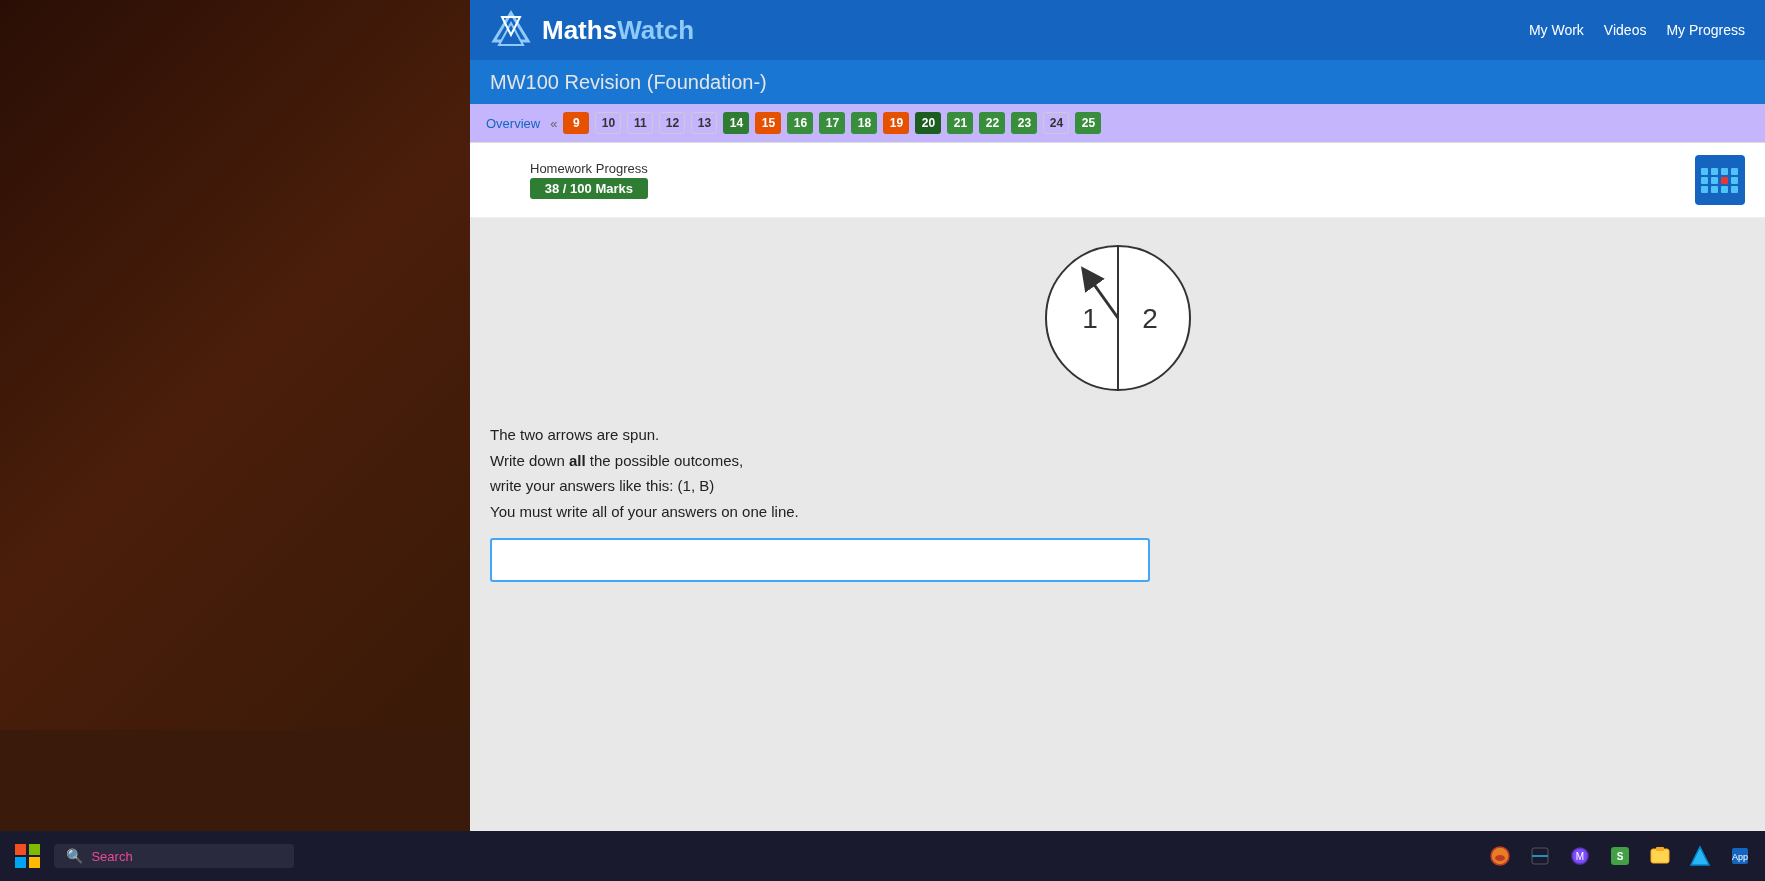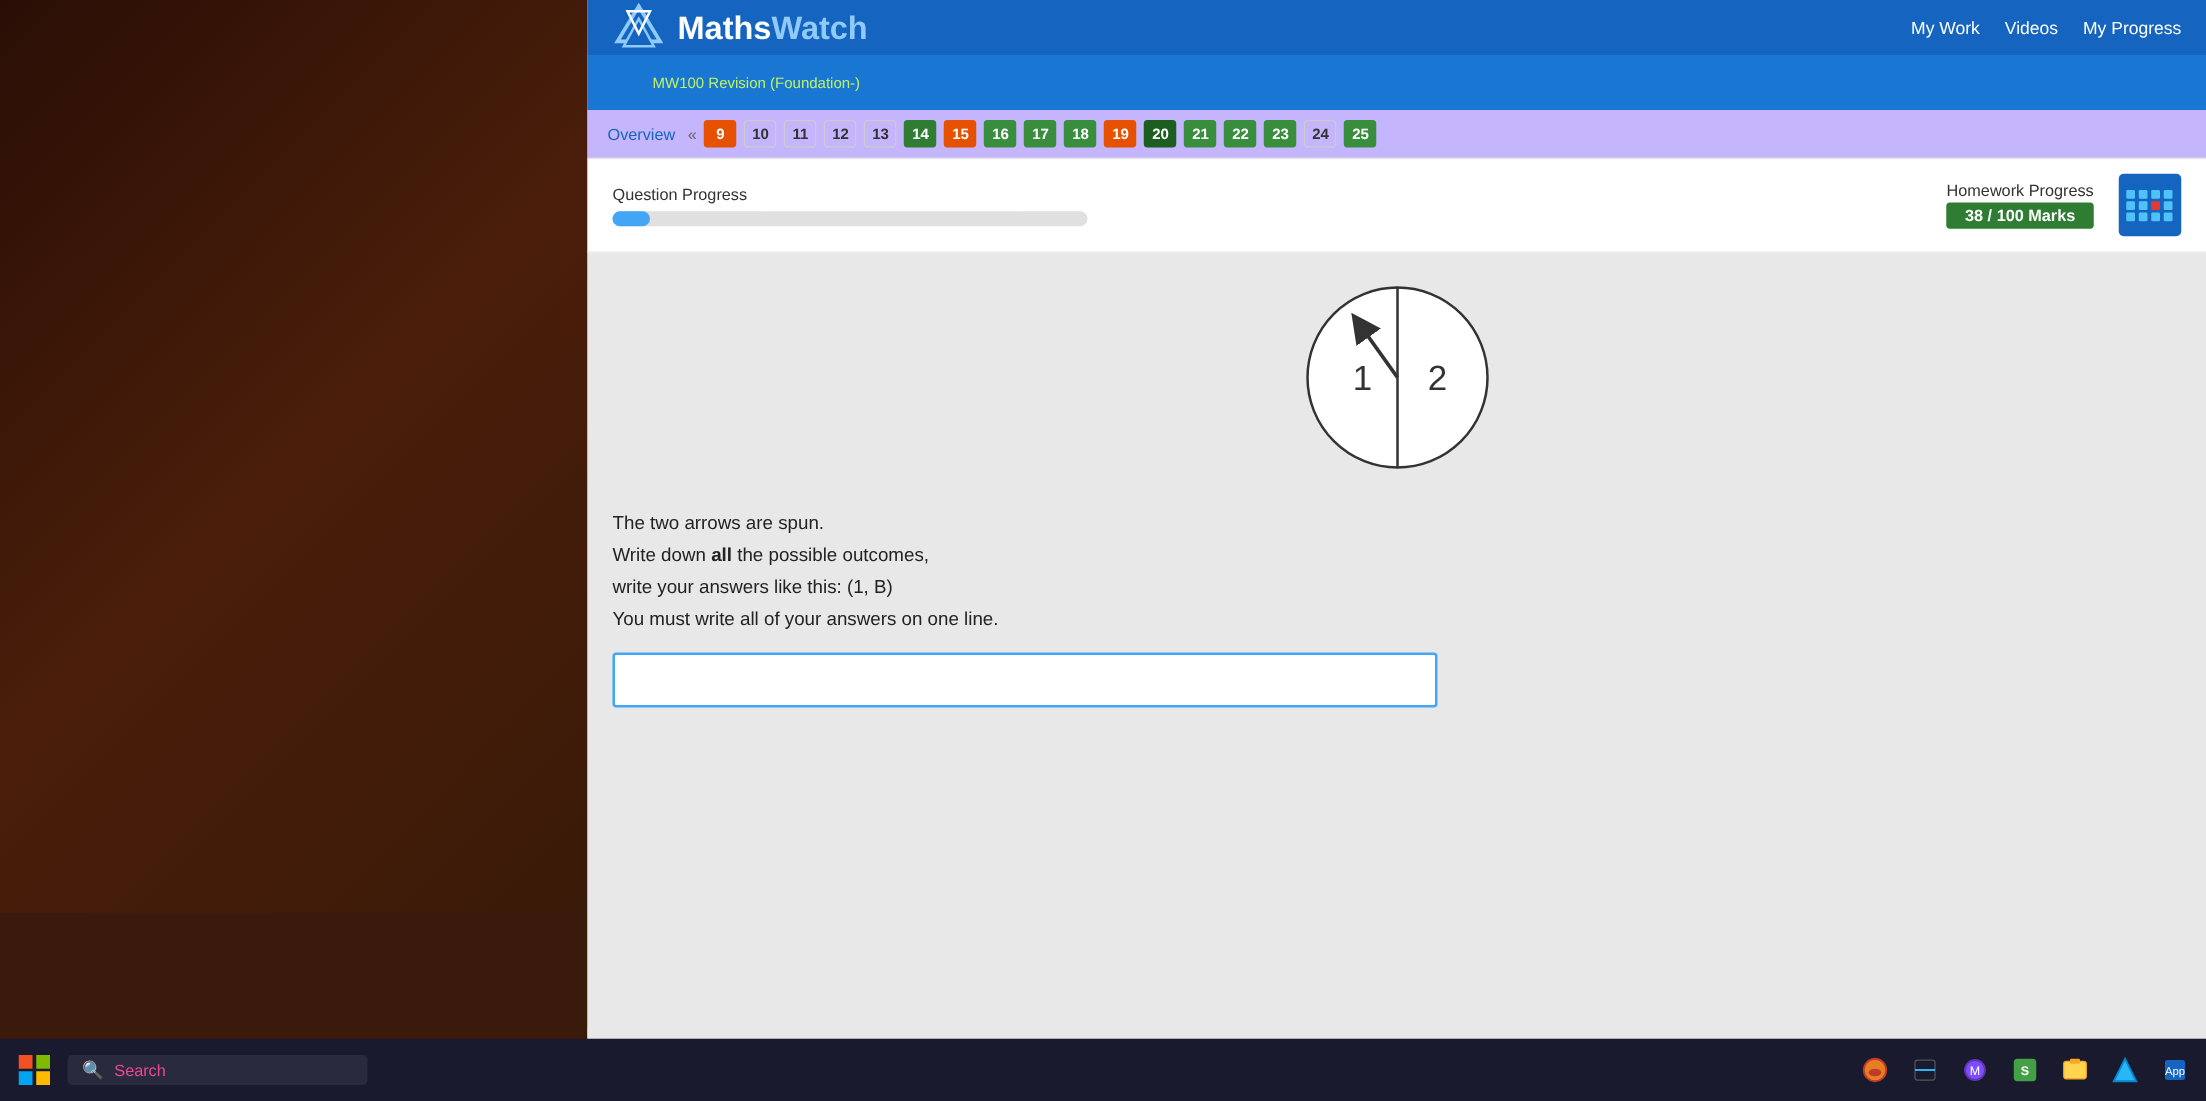--- a/index.html
+++ b/index.html
@@ -36,21 +36,21 @@
       flex-direction: column;
     }
 
     
     .header {
       background: #1565c0;
       padding: 10px 20px;
       display: flex;
       align-items: center;
       justify-content: space-between;
-      height: 44px;
+      height: 60px;
     }
 
     .logo-area {
       display: flex;
       align-items: center;
       gap: 10px;
     }
 
     .logo-icon {
       width: 42px;
@@ -80,24 +80,23 @@
     
     .page-title-bar {
       background: #1976d2;
       padding: 10px 20px;
       height: 44px;
       display: flex;
       align-items: center;
     }
 
     .page-title-bar span {
-      color: #bef264;
-      font-size: 12px;
+      color: #e5e5e5;
+      font-size: 20px;
       font-weight: 500;
-      margin-left: 32px;
     }
 
     
     .tabs-row {
       background: #c4b5fd;
       padding: 8px 16px;
       display: flex;
       align-items: center;
       gap: 6px;
       border-bottom: 1px solid #ddd;
@@ -405,26 +404,20 @@
     <div class="tab-num tab-orange2">19</div>
     <div class="tab-num tab-green3">20</div>
     <div class="tab-num tab-green">21</div>
     <div class="tab-num tab-green">22</div>
     <div class="tab-num tab-green">23</div>
     <div class="tab-num tab-default">24</div>
     <div class="tab-num tab-green">25</div>
   </div>
 
   <div class="progress-area">
-    <div class="progress-left">
-      <span class="progress-label">Question Progress</span>
-      <div class="progress-bar-bg">
-        <div class="progress-bar-fill"></div>
-      </div>
-    </div>
     <div class="progress-right">
       <span class="homework-label">Homework Progress</span>
       <div class="marks-badge">38 / 100 Marks</div>
     </div>
     <div class="calculator-icon">
       <div class="calc-dots">
         <div class="calc-dot" style="background:#4fc3f7"></div>
         <div class="calc-dot" style="background:#4fc3f7"></div>
         <div class="calc-dot" style="background:#4fc3f7"></div>
         <div class="calc-dot" style="background:#4fc3f7"></div>

